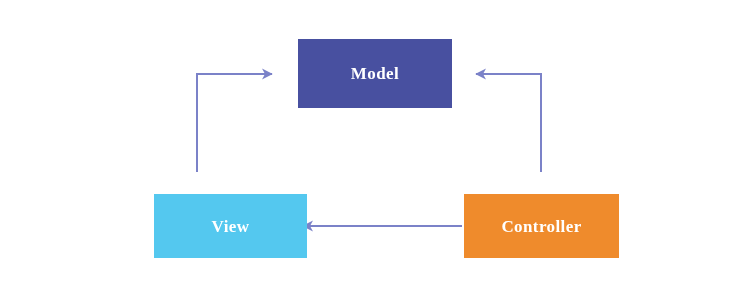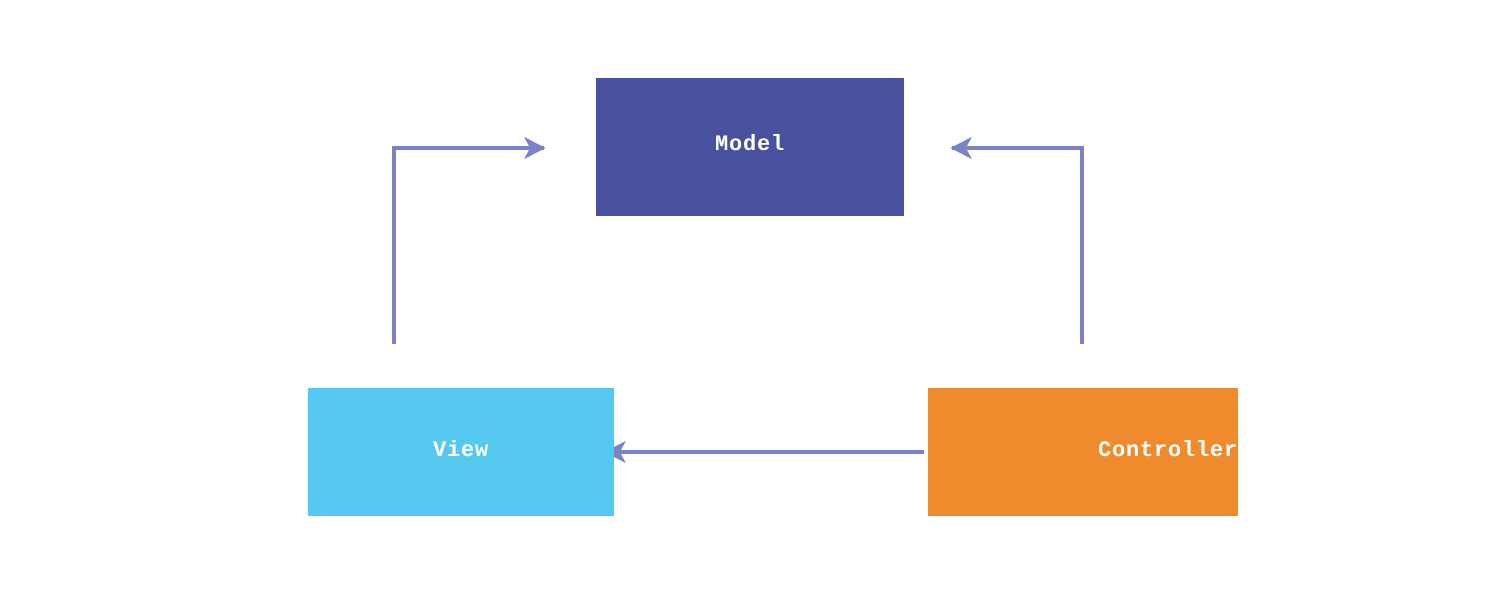--- a/index.html
+++ b/index.html
@@ -20,23 +20,23 @@
   }
   .node {
     position: absolute;
     display: flex;
     align-items: center;
     justify-content: center;
     box-sizing: border-box;
   }
   .node-label {
     color: #ffffff;
-    font-family: Liberation Mono, monospace;
+    font-family: Liberation Serif, serif;
     font-weight: bold;
-    font-size: 11px;
+    font-size: 17px;
     letter-spacing: 0.4px;
     line-height: 1;
     white-space: nowrap;
     user-select: none;
   }
   #node-model {
     left: 298px;
     top: 39px;
     width: 154px;
     height: 69px;
@@ -46,21 +46,20 @@
     top: 194px;
     width: 153px;
     height: 64px;
     margin-left: 24px;
   }
   #node-controller {
     left: 464px;
     top: 194px;
     width: 155px;
     height: 64px;
-    justify-content: flex-end;
   }
   #arrow-layer {
     position: absolute;
     left: 0;
     top: 0;
     width: 750px;
     height: 300px;
     pointer-events: none;
   }
 </style>

